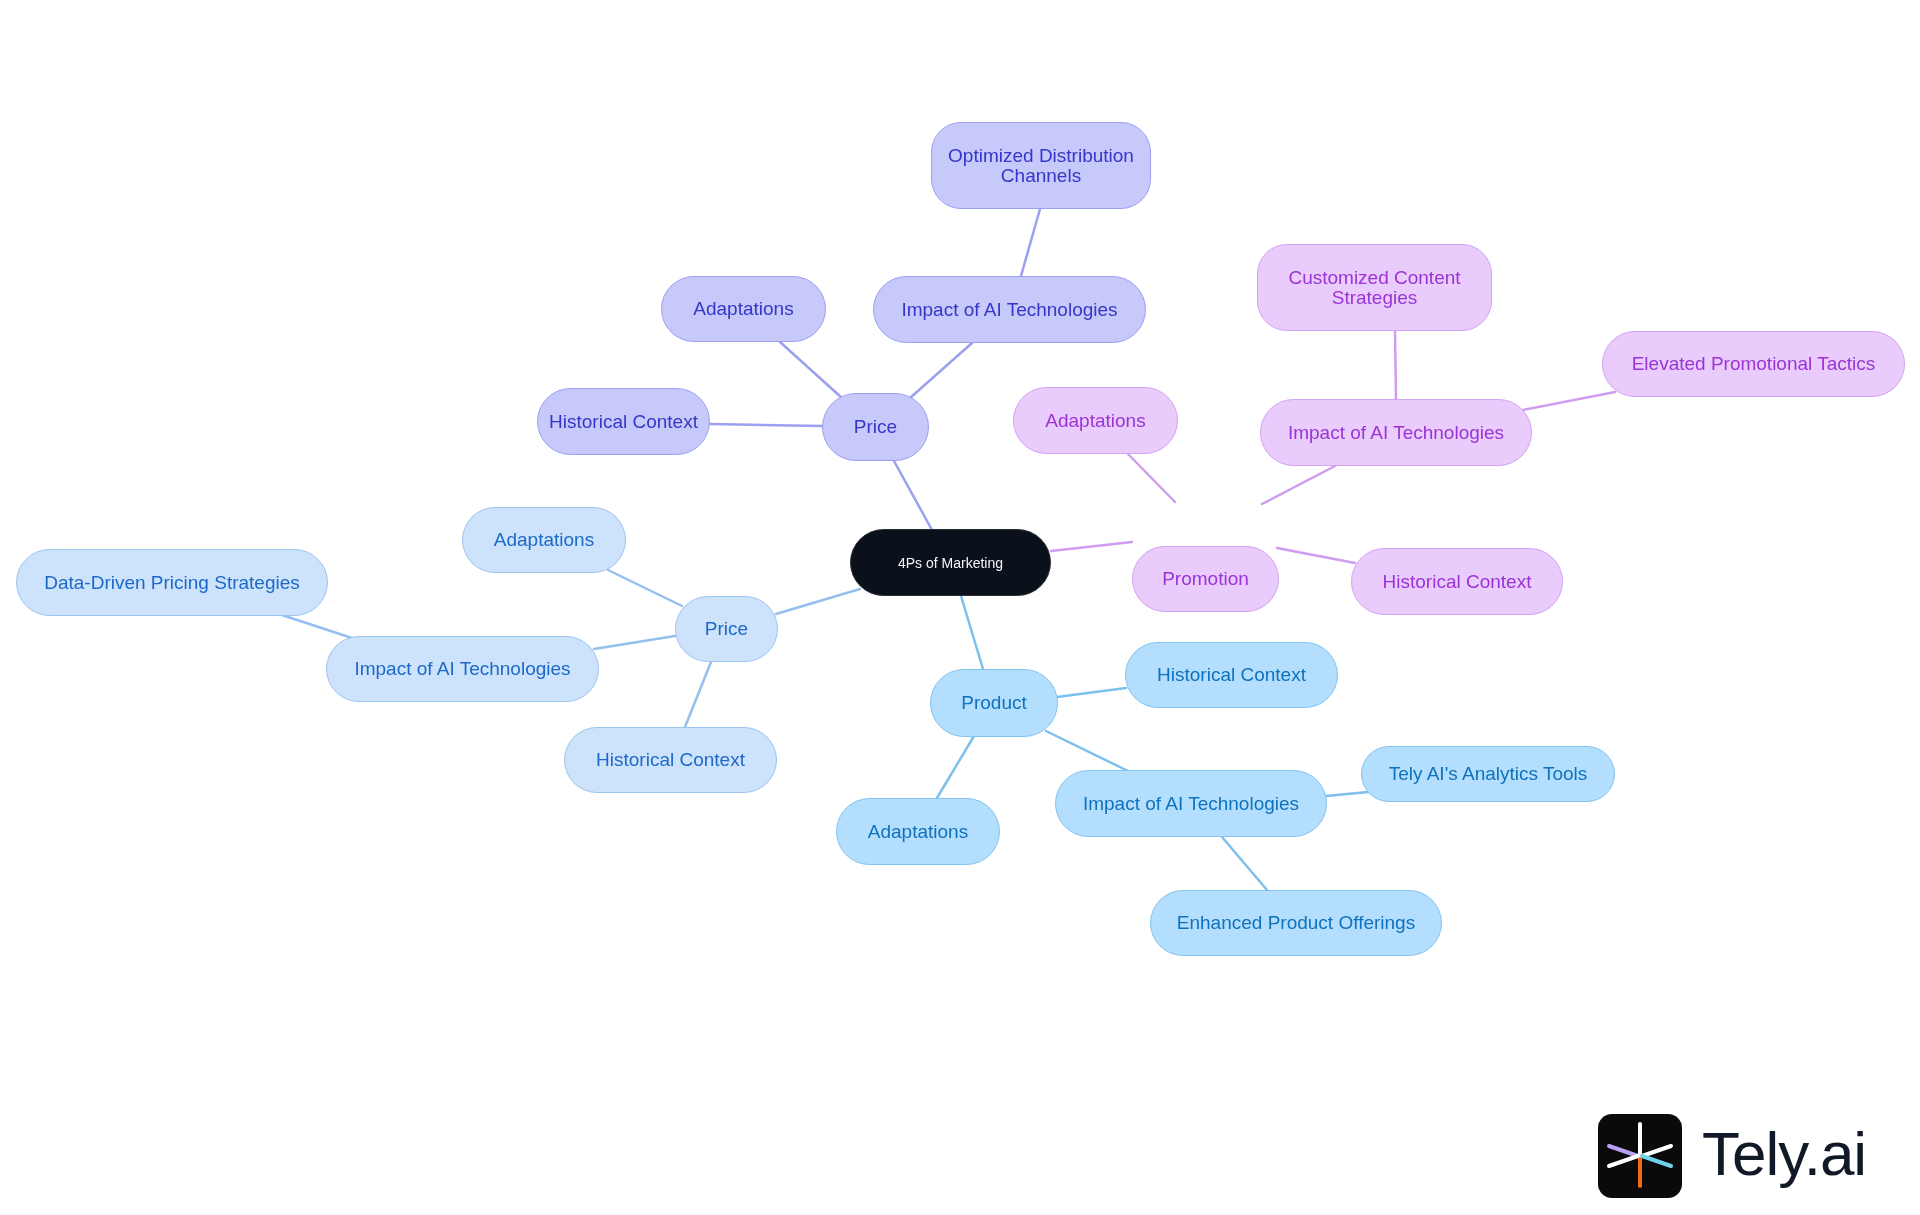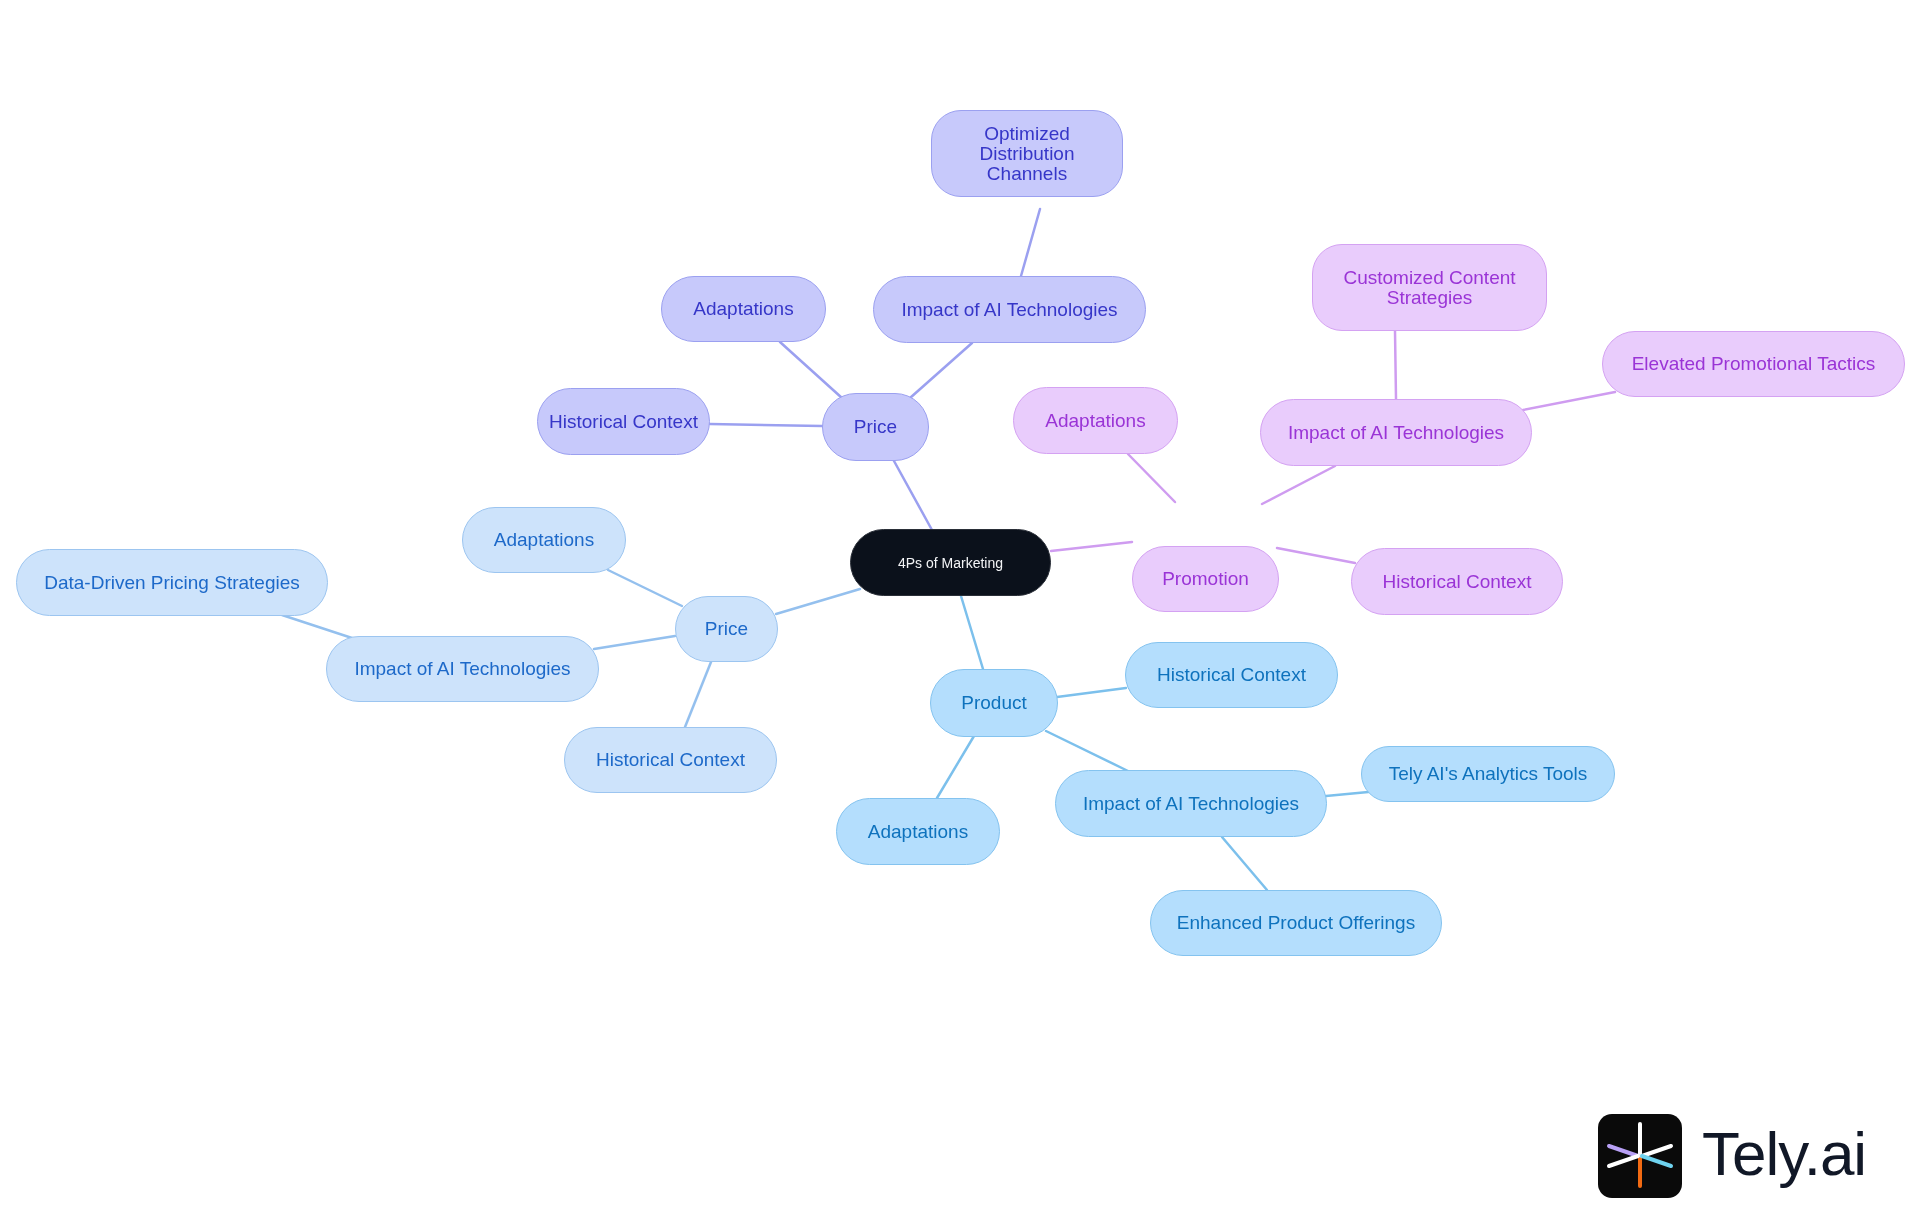--- a/index.html
+++ b/index.html
@@ -51,27 +51,27 @@
     <line x1="1222" y1="837" x2="1267" y2="890" stroke="#7cc0ec"></line>
   </g>
 </svg>
 
 <div class="node root" style="left:850px;top:529px;width:201px;height:67px;font-size:14px;">4Ps of Marketing</div>
 
 <div class="node place" style="left:822px;top:393px;width:107px;height:68px;">Price</div>
 <div class="node place" style="left:537px;top:388px;width:173px;height:67px;">Historical Context</div>
 <div class="node place" style="left:661px;top:276px;width:165px;height:66px;">Adaptations</div>
 <div class="node place" style="left:873px;top:276px;width:273px;height:67px;">Impact of AI Technologies</div>
-<div class="node place" style="left:931px;top:110px;width:192px;height:87px;border-radius:30px;">Optimized Distribution
+<div class="node place" style="left:931px;top:122px;width:220px;height:87px;border-radius:30px;">Optimized Distribution
 Channels</div>
 
 <div class="node promo" style="left:1132px;top:502px;width:147px;height:66px;margin-top:44px;">Promotion</div>
 <div class="node promo" style="left:1013px;top:387px;width:165px;height:67px;">Adaptations</div>
 <div class="node promo" style="left:1260px;top:399px;width:272px;height:67px;">Impact of AI Technologies</div>
-<div class="node promo" style="left:1312px;top:244px;width:235px;height:87px;border-radius:30px;">Customized Content
+<div class="node promo" style="left:1257px;top:244px;width:235px;height:87px;border-radius:30px;">Customized Content
 Strategies</div>
 <div class="node promo" style="left:1602px;top:331px;width:303px;height:66px;text-align:center;">Elevated Promotional Tactics</div>
 <div class="node promo" style="left:1351px;top:548px;width:212px;height:67px;">Historical Context</div>
 
 <div class="node price" style="left:675px;top:596px;width:103px;height:66px;">Price</div>
 <div class="node price" style="left:462px;top:507px;width:164px;height:66px;">Adaptations</div>
 <div class="node price" style="left:326px;top:636px;width:273px;height:66px;">Impact of AI Technologies</div>
 <div class="node price" style="left:16px;top:549px;width:312px;height:67px;">Data-Driven Pricing Strategies</div>
 <div class="node price" style="left:564px;top:727px;width:213px;height:66px;">Historical Context</div>
 

